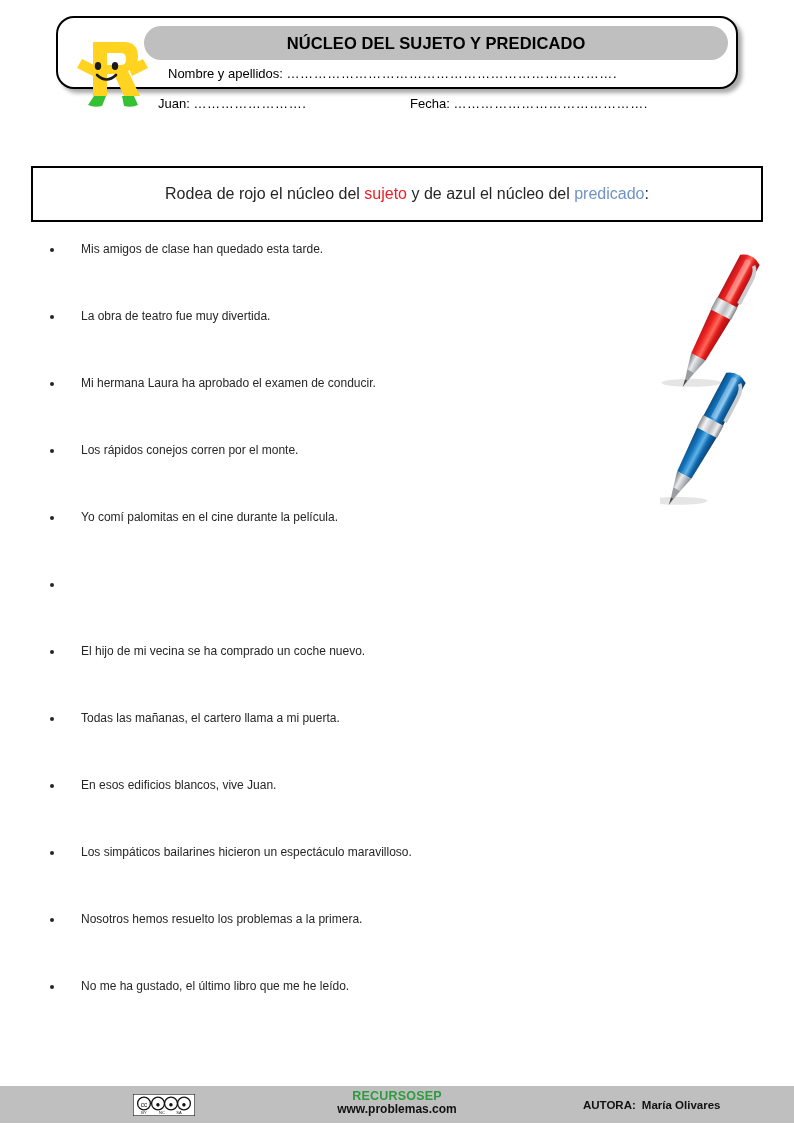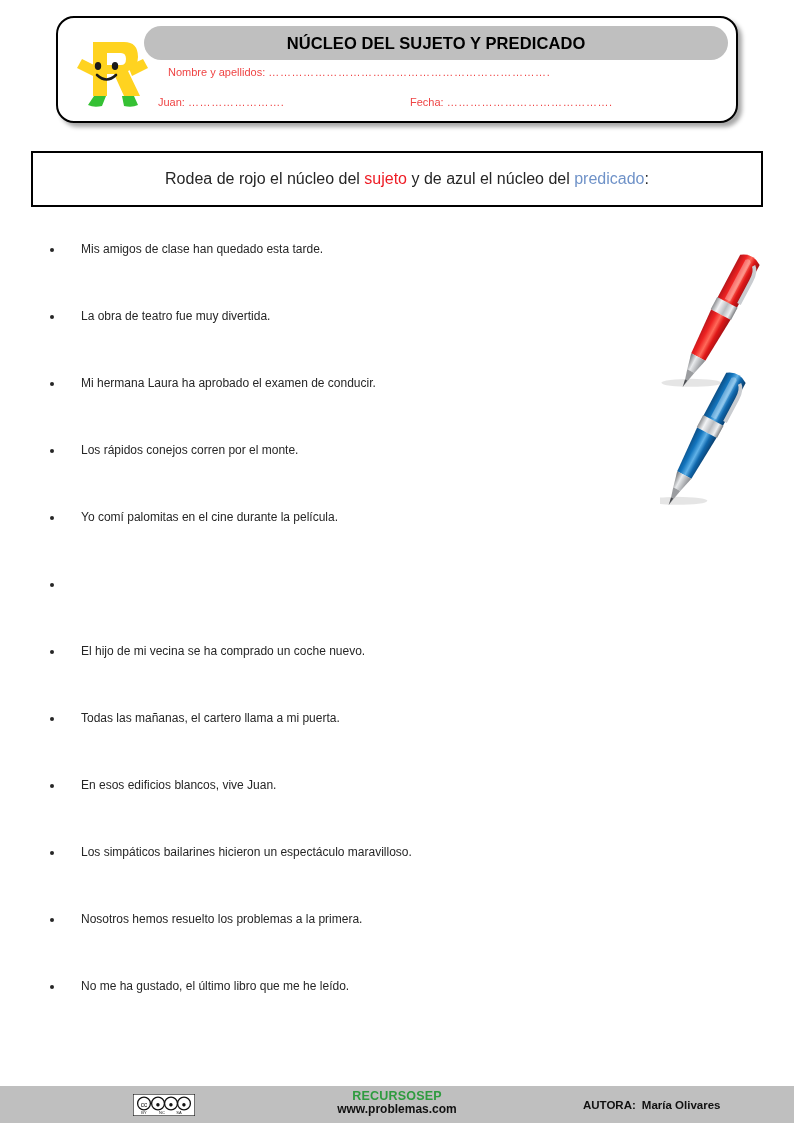--- a/index.html
+++ b/index.html
@@ -16,21 +16,21 @@
     height: 1134px;
     background: #ffffff;
   }
 
   
   .header-card {
     position: absolute;
     left: 56px;
     top: 16px;
     width: 682px;
-    height: 107px;
+    height: 73px;
     border: 2px solid #000000;
     border-radius: 18px;
     background: #ffffff;
     box-shadow: 4px 4px 4px rgba(0,0,0,0.35);
   }
   .mascot {
     position: absolute;
     left: 8px;
     top: 8px;
     width: 88px;
@@ -50,34 +50,34 @@
   }
   .title-pill .title-text {
     font-size: 16.5px;
     font-weight: bold;
     color: #000000;
     letter-spacing: 0.1px;
     white-space: nowrap;
   }
   .field-row {
     position: absolute;
-    font-size: 11px;
-    color: #ef4444;
+    font-size: 13px;
+    color: #000000;
     white-space: nowrap;
   }
   .field-name  { left: 110px; top: 48px; }
   .field-curso { left: 100px; top: 78px; }
   .field-fecha { left: 352px; top: 78px; }
   .dots { letter-spacing: 0.6px; }
 
   
   .instruction-box {
     position: absolute;
     left: 31px;
-    top: 151px;
+    top: 166px;
     width: 732px;
     height: 56px;
     border: 2px solid #000000;
     background: #ffffff;
     display: flex;
     align-items: center;
     justify-content: center;
     padding-left: 20px;
   }
   .instruction-text {

